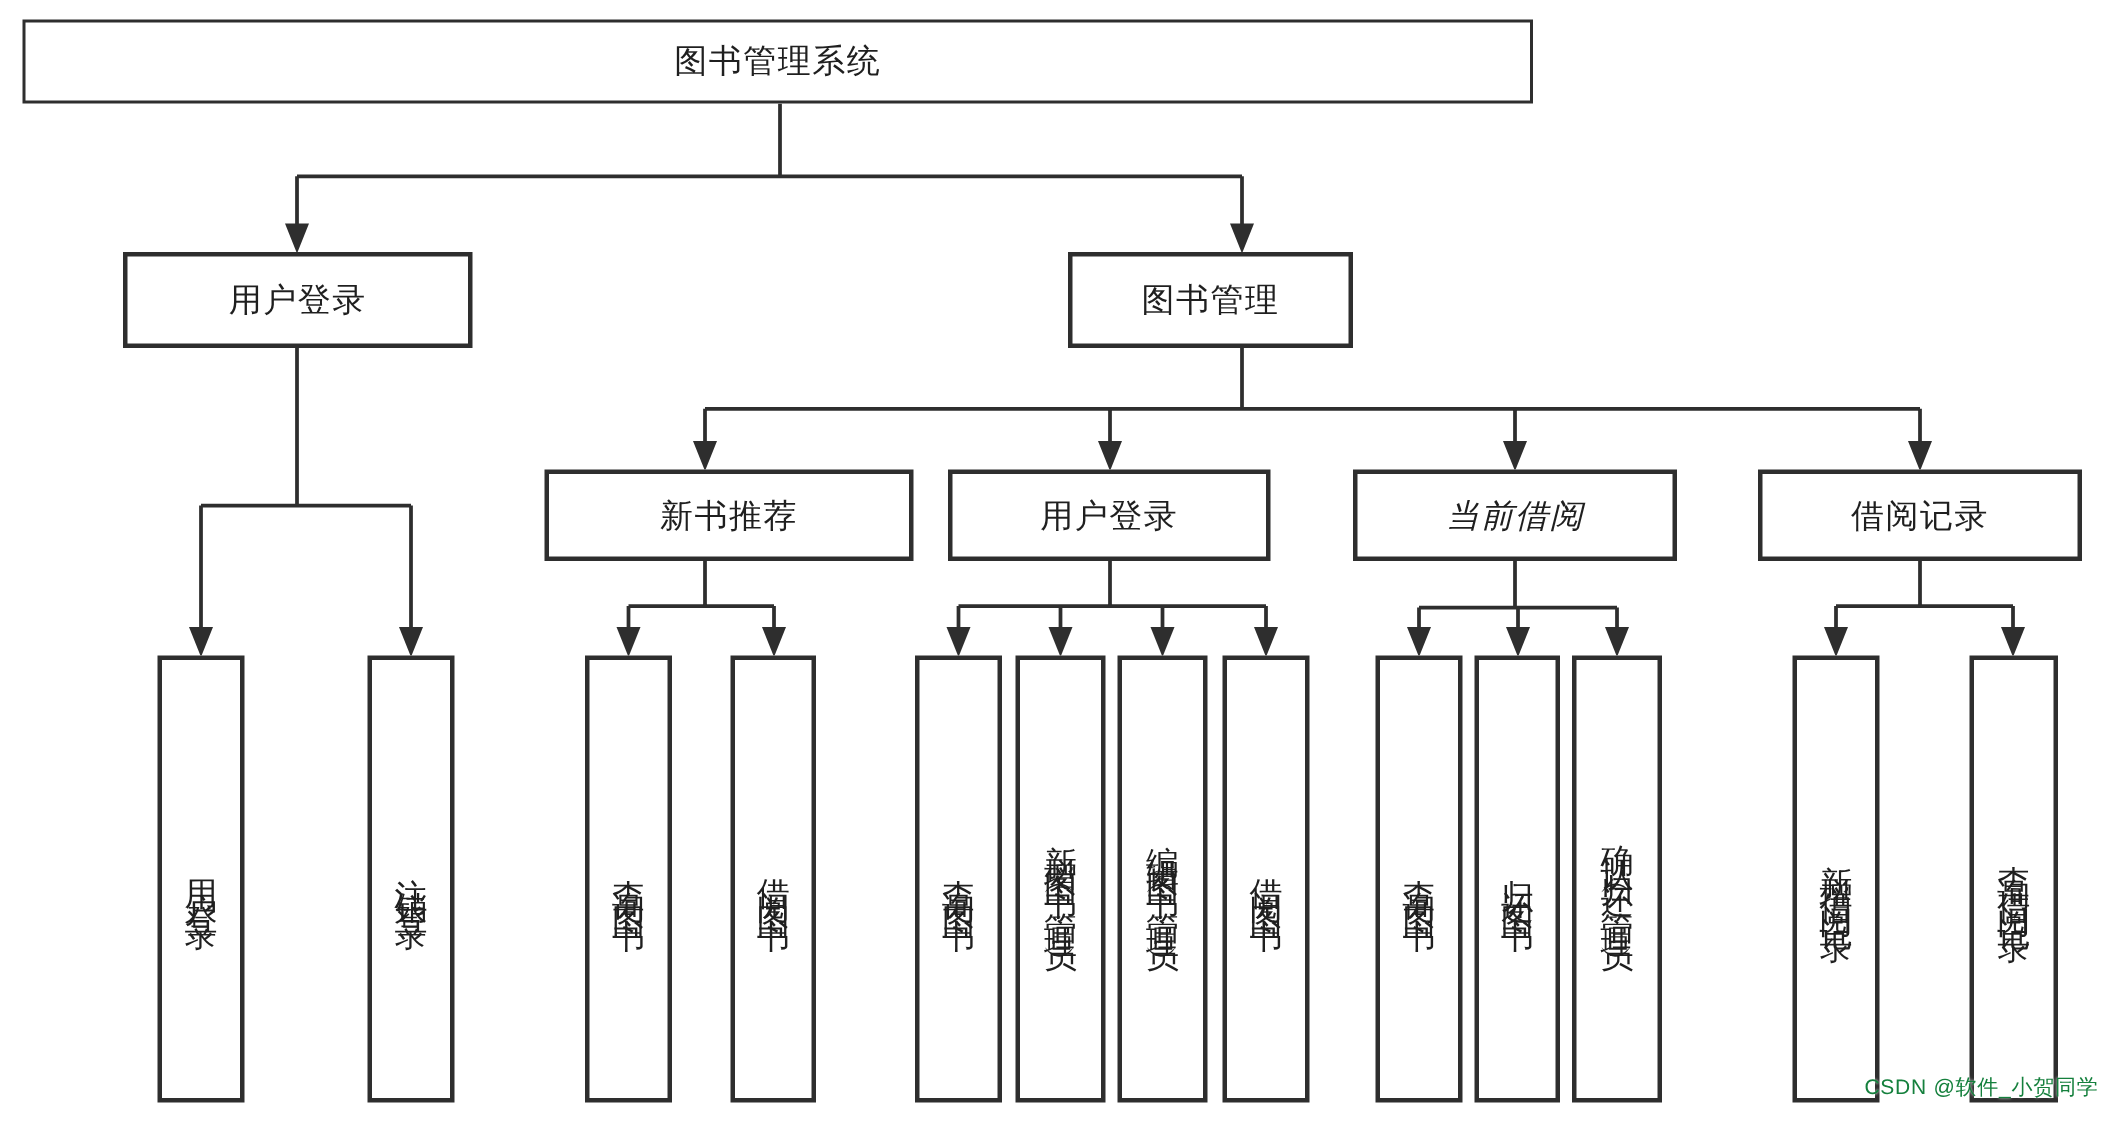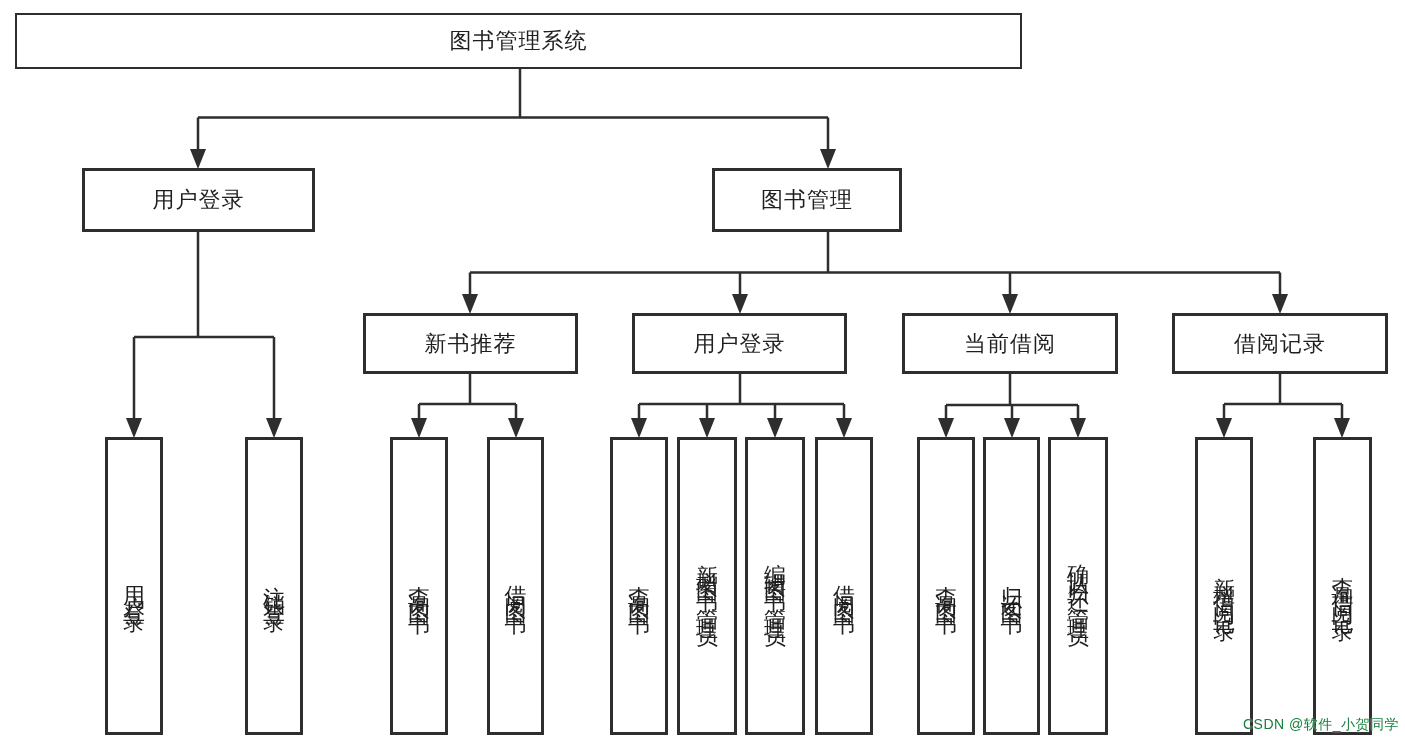--- a/index.html
+++ b/index.html
@@ -111,27 +111,27 @@
     <span class="hlabel">图书管理系统</span>
   </div>
 
   <div class="node" style="left:82px; top:168px; width:233px; height:64px;">
     <span class="hlabel">用户登录</span>
   </div>
   <div class="node" style="left:712px; top:168px; width:190px; height:64px;">
     <span class="hlabel">图书管理</span>
   </div>
 
-  <div class="node" style="left:363px; top:313px; width:215px; height:61px;">
+  <div class="node" style="left:363px; top:313px; width:246px; height:61px;">
     <span class="hlabel">新书推荐</span>
   </div>
   <div class="node" style="left:632px; top:313px; width:215px; height:61px;">
     <span class="hlabel">用户登录</span>
   </div>
-  <div class="node" style="left:902px; top:313px; width:216px; height:61px;">
+  <div class="node" style="left:902px; top:313px; width:216px; height:61px;font-style:italic;">
     <span class="hlabel">当前借阅</span>
   </div>
   <div class="node" style="left:1172px; top:313px; width:216px; height:61px;">
     <span class="hlabel">借阅记录</span>
   </div>
 
   <div class="node" style="left:105px; top:437px; width:58px; height:298px;">
     <span class="vtext">用户登录</span>
   </div>
   <div class="node" style="left:245px; top:437px; width:58px; height:298px;">

